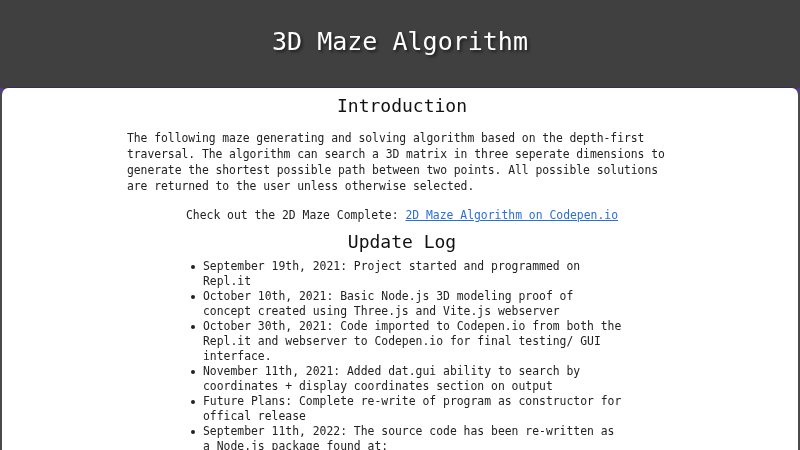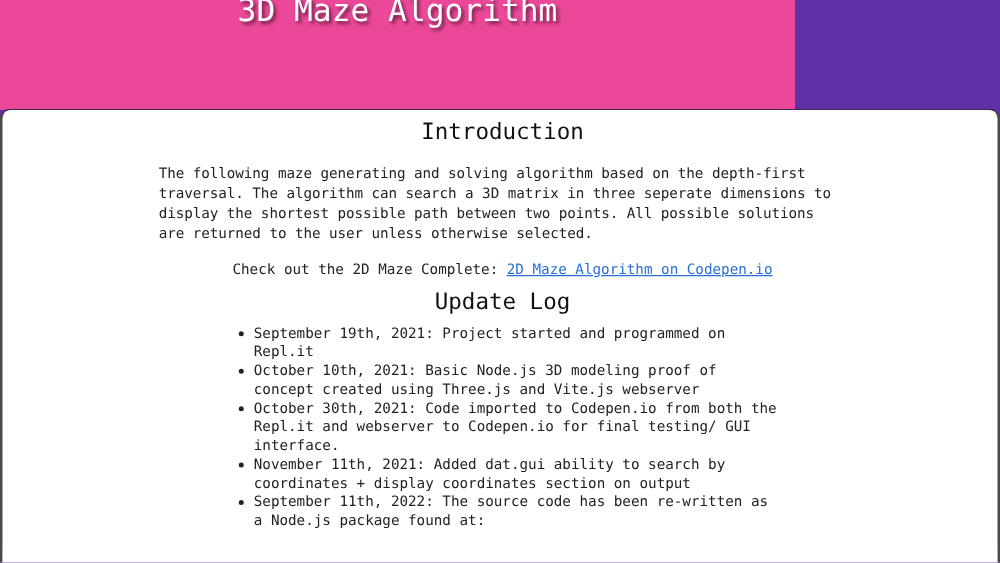--- a/index.html
+++ b/index.html
@@ -10,25 +10,25 @@
       overflow: hidden;
       background: #5e32a6;
     }
     body {
       font-family: "DejaVu Sans Mono", "Liberation Mono", monospace;
       position: relative;
     }
     .header {
       position: absolute;
       left: 0; top: 0;
-      width: 636px;
+      width: 800px;
       height: 88px;
-      background: #ec4899;
+      background: #404040;
       display: flex;
-      align-items: flex-start;
+      align-items: center;
       justify-content: center;
     }
     .header h1 {
       margin: 0;
       font-family: "DejaVu Sans Mono", "Liberation Mono", monospace;
       font-weight: normal;
       font-size: 25px;
       color: #ffffff;
       letter-spacing: 0px;
       text-shadow: 2px 2px 3px rgba(0,0,0,0.55);
@@ -123,30 +123,31 @@
 </head>
 <body>
 
 <div class="header">
   <h1>3D Maze Algorithm</h1>
 </div>
 
 <div class="card">
   <h2 class="section-title intro-title">Introduction</h2>
 
-  <p class="intro-text">The following maze generating and solving algorithm based on the depth-first traversal. The algorithm can search a 3D matrix in three seperate dimensions to display the shortest possible path between two points. All possible solutions are returned to the user unless otherwise selected.</p>
+  <p class="intro-text">The following maze generating and solving algorithm based on the depth-first traversal. The algorithm can search a 3D matrix in three seperate dimensions to generate the shortest possible path between two points. All possible solutions are returned to the user unless otherwise selected.</p>
 
   <div class="check-line">
     <span>Check out the 2D Maze Complete: </span><a href="#">2D Maze Algorithm on Codepen.io</a>
   </div>
 
   <h2 class="section-title log-title">Update Log</h2>
 
   <ul class="log-list">
     <li>September 19th, 2021: Project started and programmed on Repl.it</li>
     <li>October 10th, 2021: Basic Node.js 3D modeling proof of concept created using Three.js and Vite.js webserver</li>
     <li>October 30th, 2021: Code imported to Codepen.io from both the Repl.it and webserver to Codepen.io for final testing/ GUI interface.</li>
     <li>November 11th, 2021: Added dat.gui ability to search by coordinates + display coordinates section on output</li>
+    <li>Future Plans: Complete re-write of program as constructor for offical release</li>
     <li>
       <span>September 11th, 2022: The source code has been re-written as a Node.js package found at: </span>
     </li>
   </ul>
 </div>
 
 </body></html>

